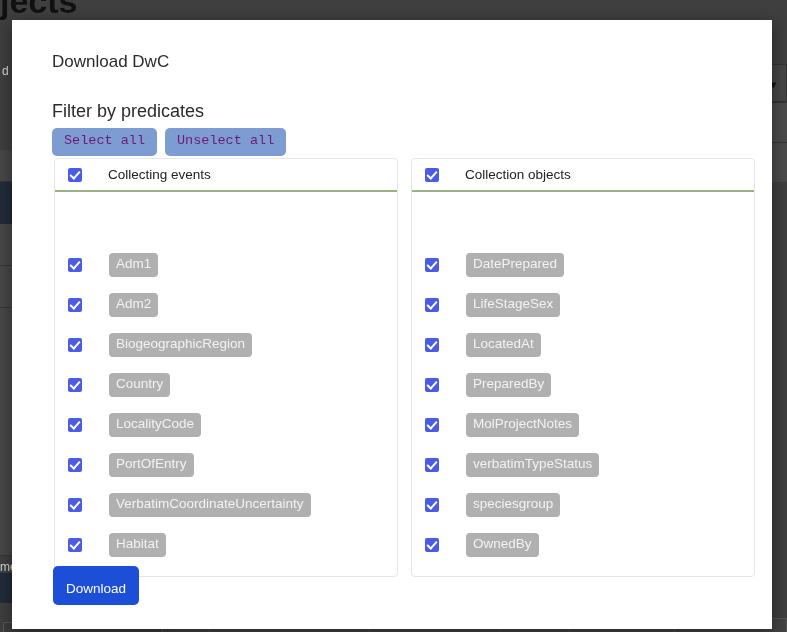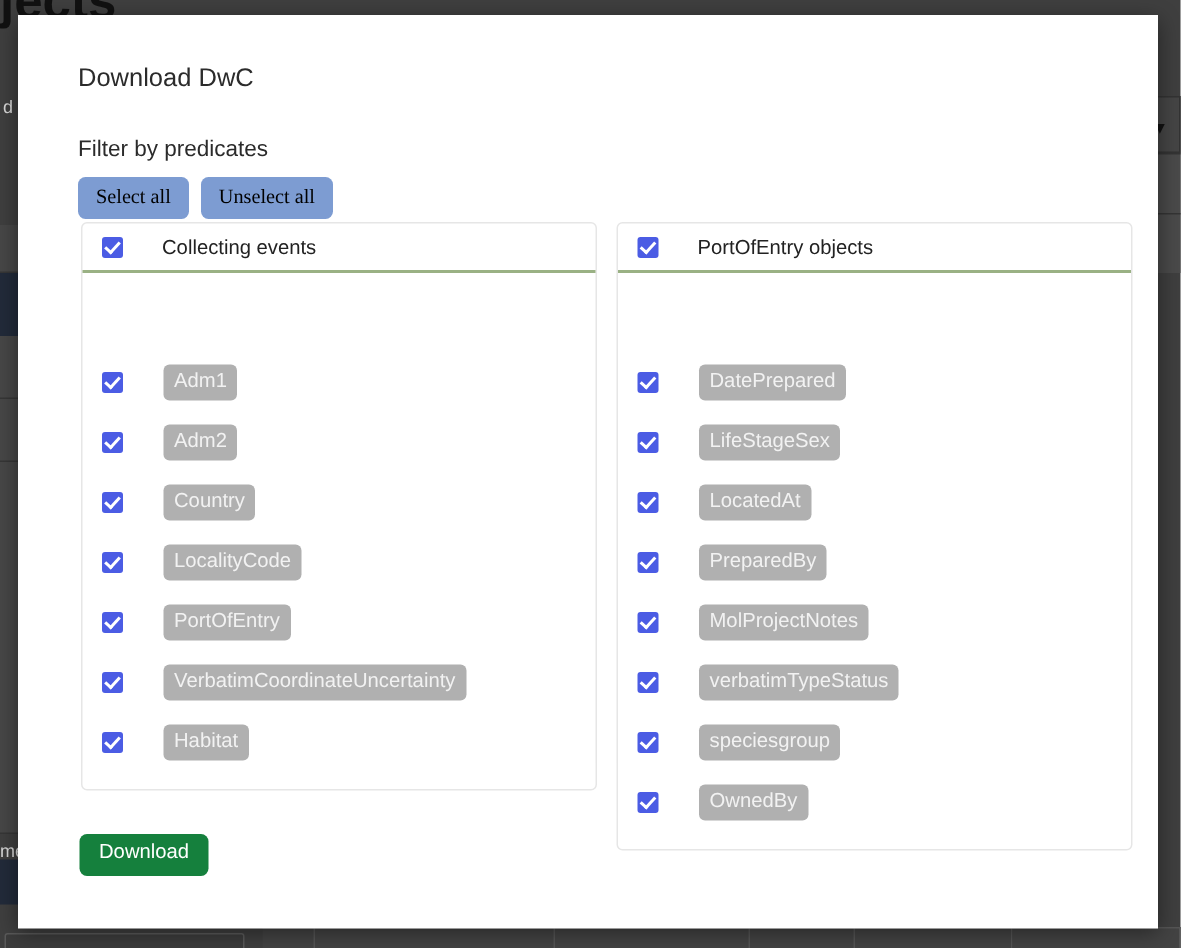--- a/index.html
+++ b/index.html
@@ -72,61 +72,61 @@
     position: absolute;
     background: #3c3c3c;
     border: 1px solid #5a5a5a;
     border-radius: 2px;
   }
 
   
   #modal {
     position: absolute;
     left: 12px;
-    top: 10px;
+    top: 20px;
     width: 760px;
     height: 609px;
     background: #ffffff;
     box-shadow: 0 3px 14px rgba(0,0,0,0.45);
     overflow: hidden;
   }
 
   .modal-title {
     position: absolute;
     left: 40px;
     top: 32px;
     font-size: 17px;
     color: #2b2b2b;
     font-weight: 400;
   }
 
   .section-title {
     position: absolute;
     left: 40px;
     top: 81px;
-    font-size: 15px;
+    font-size: 18px;
     color: #2b2b2b;
     font-weight: 400;
     text-align: right;
   }
 
   .btn-row {
     position: absolute;
     left: 40px;
     top: 108px;
     display: flex;
     gap: 8px;
   }
   .pill-btn {
     background: #7d9cd2;
-    color: #000000;
+    color: #701a75;
     border: none;
     border-radius: 5px;
     font-size: 13.5px;
-    font-family: Liberation Serif, serif;
+    font-family: Liberation Mono, monospace;
     padding: 6px 12px 7px 12px;
     cursor: pointer;
     line-height: 1.1;
   }
 
   
   .panels {
     position: absolute;
     left: 42px;
     top: 138px;
@@ -195,27 +195,27 @@
     height: 8px;
     border: solid #ffffff;
     border-width: 0 2px 2px 0;
     transform: rotate(42deg);
   }
 
   .download-btn {
     position: absolute;
     left: 41px;
     top: 546px;
-    background: #15803d;
+    background: #1d4ed8;
     color: #ffffff;
     border: none;
     border-radius: 5px;
     font-size: 13.5px;
     font-family: "Liberation Sans", sans-serif;
-    padding: 5px 13px 8px 13px;
+    padding: 16px 13px 8px 13px;
     cursor: pointer;
     line-height: 1.1;
   }
 </style>
 </head>
 <body>
 
 <div id="page-bg">
 
   <div class="bg-title">jects</div>
@@ -267,20 +267,24 @@
         <div class="pred-row">
           <span class="cb"></span>
           <span class="chip">Adm1</span>
         </div>
         <div class="pred-row">
           <span class="cb"></span>
           <span class="chip">Adm2</span>
         </div>
         <div class="pred-row">
           <span class="cb"></span>
+          <span class="chip">BiogeographicRegion</span>
+        </div>
+        <div class="pred-row">
+          <span class="cb"></span>
           <span class="chip">Country</span>
         </div>
         <div class="pred-row">
           <span class="cb"></span>
           <span class="chip">LocalityCode</span>
         </div>
         <div class="pred-row">
           <span class="cb"></span>
           <span class="chip">PortOfEntry</span>
         </div>
@@ -291,21 +295,21 @@
         <div class="pred-row">
           <span class="cb"></span>
           <span class="chip">Habitat</span>
         </div>
       </div>
     </div>
 
     <div class="panel">
       <div class="panel-head">
         <span class="cb"></span>
-        <span class="head-label">PortOfEntry objects</span>
+        <span class="head-label">Collection objects</span>
       </div>
       <div class="panel-body">
         <div class="pred-row">
           <span class="cb"></span>
           <span class="chip">DatePrepared</span>
         </div>
         <div class="pred-row">
           <span class="cb"></span>
           <span class="chip">LifeStageSex</span>
         </div>

